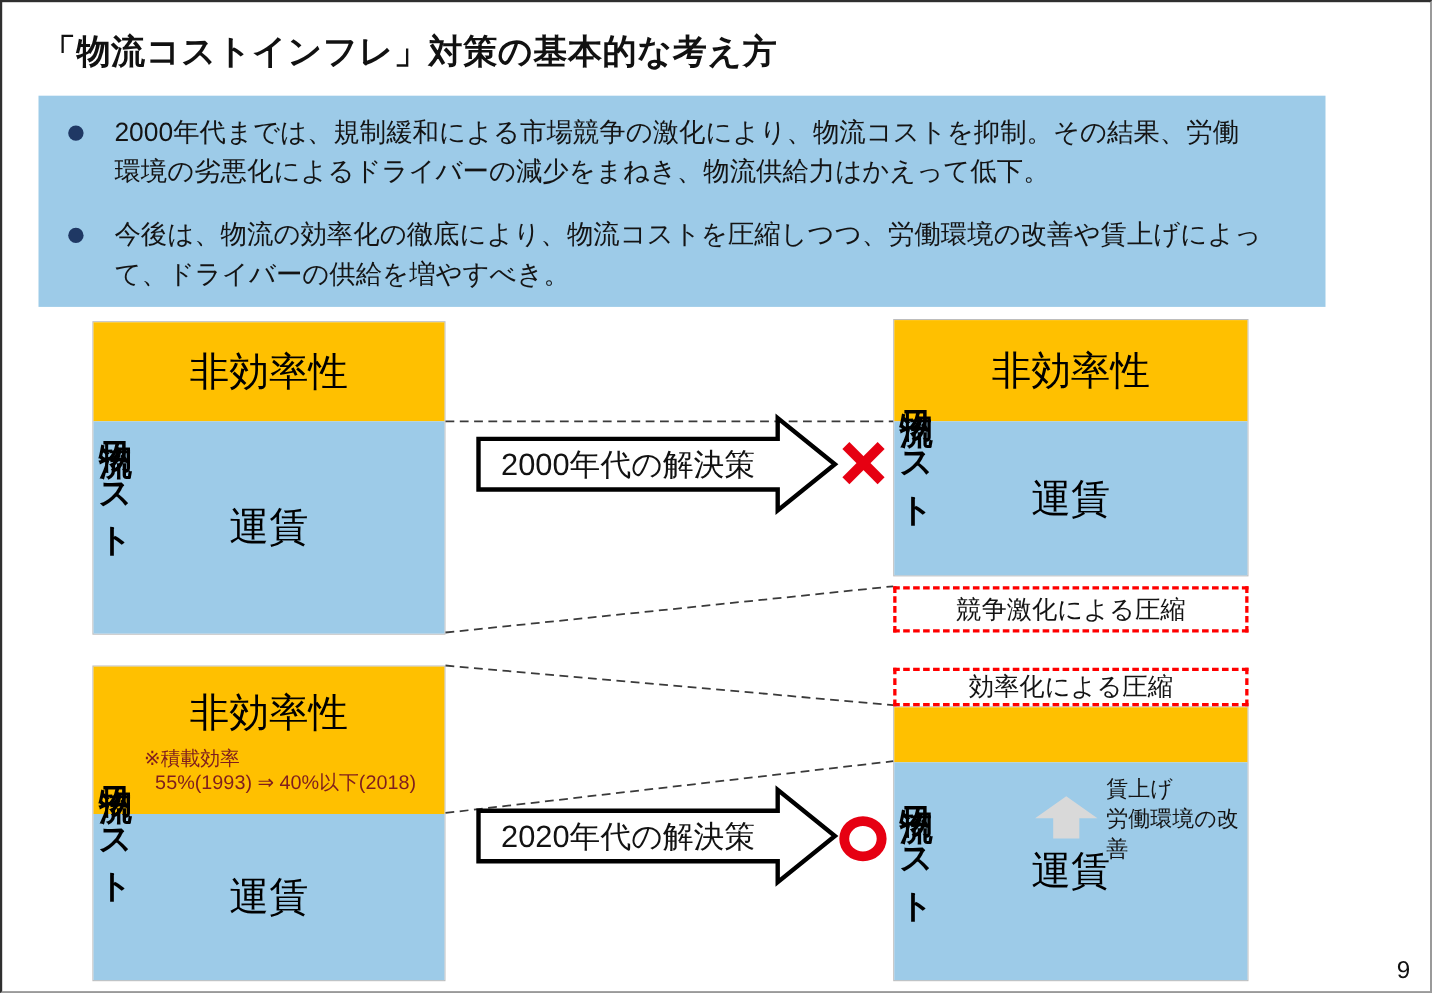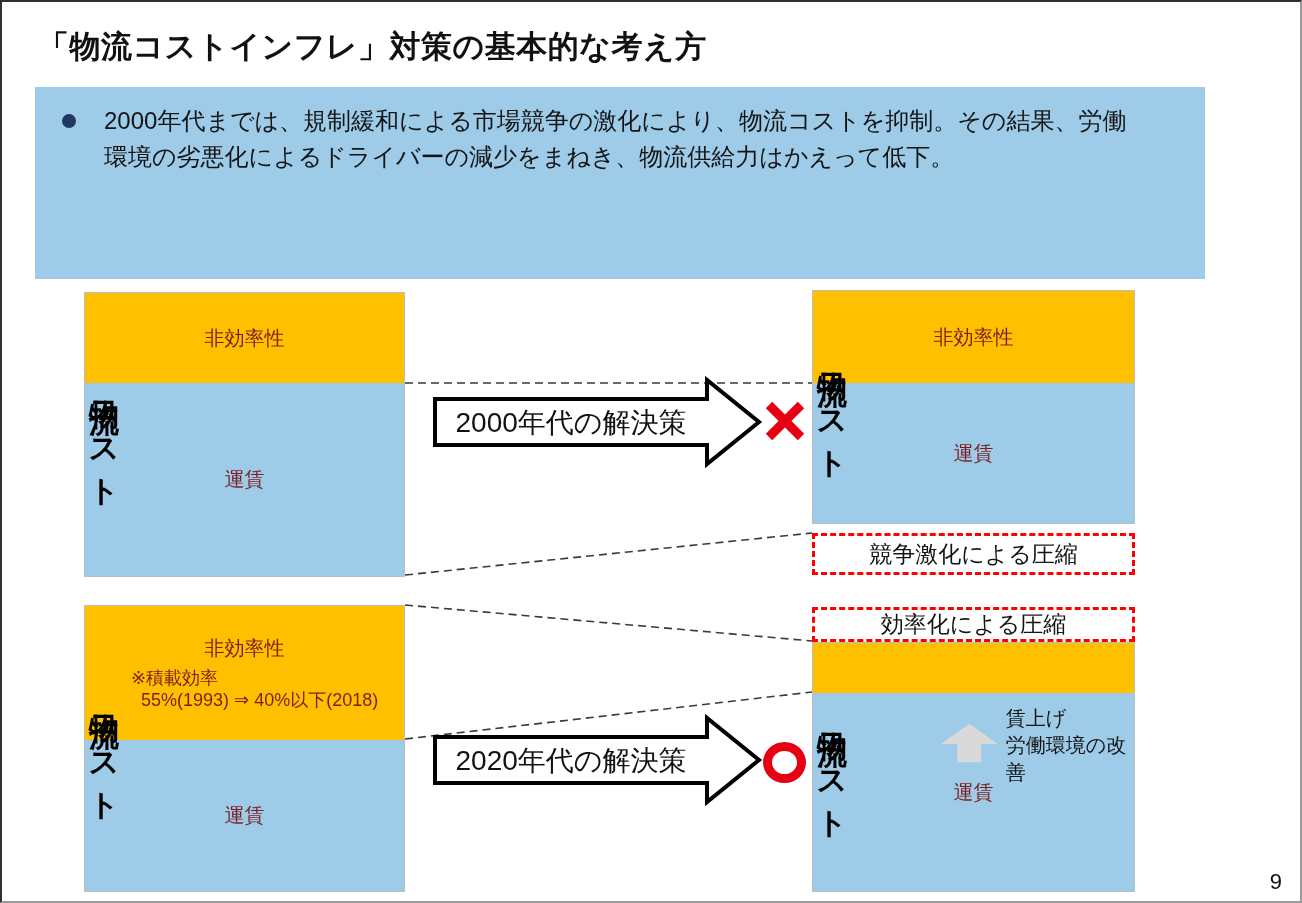--- a/index.html
+++ b/index.html
@@ -27,21 +27,21 @@
     background:#1F3864; margin:11px 28px 0 27px;
   }
   .bullet .btext{
     font-size:24px; line-height:36px; color:#141414; white-space:pre-line;
     width:1140px;
   }
   .chart{position:absolute; display:flex; flex-direction:column; box-sizing:border-box; border:1px solid #bdbdbd;}
   .seg{position:relative; width:100%; display:flex; align-items:center; justify-content:center; box-sizing:border-box;}
   .seg-orange{background:#FFC000;}
   .seg-blue{background:#9DCBE8;}
-  .seg-label{font-size:20px; color:#7f1d1d;}
+  .seg-label{font-size:36px; color:#000000;}
   .ylabel{
     position:absolute; left:4px; top:50%; transform:translateY(-50%);
     writing-mode:vertical-rl; text-orientation:upright;
     font-size:30px; font-weight:bold; color:#000; line-height:1; letter-spacing:3px;
     z-index:5; white-space:nowrap;
   }
   #chart-tl{left:82px;  top:290px; width:321px; height:285px;}
   #chart-tr{left:810px; top:288px; width:323px; height:234px;}
   #chart-bl{left:82px;  top:603px; width:321px; height:287px;}
   #chart-br{left:810px; top:640px; width:323px; height:250px;}
@@ -74,20 +74,25 @@
 
 <div class="slide">
 
   <div class="title">「物流コストインフレ」対策の基本的な考え方</div>
 
   <div class="summary-box">
     <div class="bullet">
       <span class="dot"></span>
       <span class="btext">2000年代までは、規制緩和による市場競争の激化により、物流コストを抑制。その結果、労働
 環境の劣悪化によるドライバーの減少をまねき、物流供給力はかえって低下。</span>
+    </div>
+    <div class="bullet">
+      <span class="dot"></span>
+      <span class="btext">今後は、物流の効率化の徹底により、物流コストを圧縮しつつ、労働環境の改善や賃上げによっ
+て、ドライバーの供給を増やすべき。</span>
     </div>
   </div>
 
   <svg class="connector-svg" width="1302" height="903">
     <line x1="403" y1="381" x2="810" y2="381" stroke="#3a3a3a" stroke-width="1.6" stroke-dasharray="8 5"></line>
     <line x1="403" y1="573" x2="810" y2="531" stroke="#3a3a3a" stroke-width="1.6" stroke-dasharray="8 5"></line>
     <line x1="403" y1="603" x2="810" y2="639" stroke="#3a3a3a" stroke-width="1.6" stroke-dasharray="8 5"></line>
     <line x1="403" y1="737" x2="810" y2="690" stroke="#3a3a3a" stroke-width="1.6" stroke-dasharray="8 5"></line>
   </svg>
 

